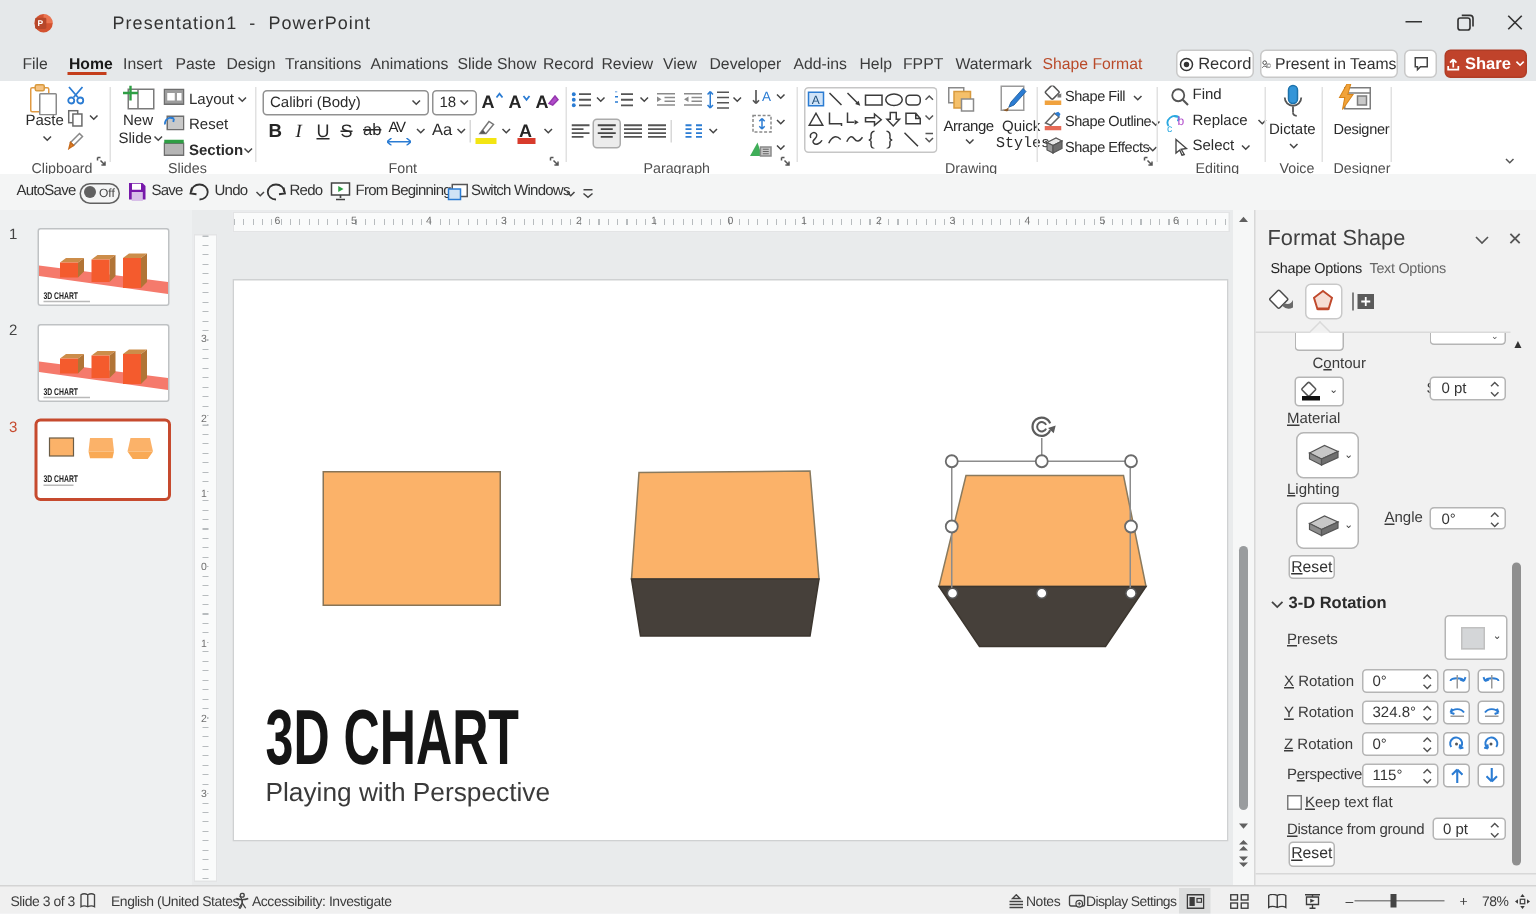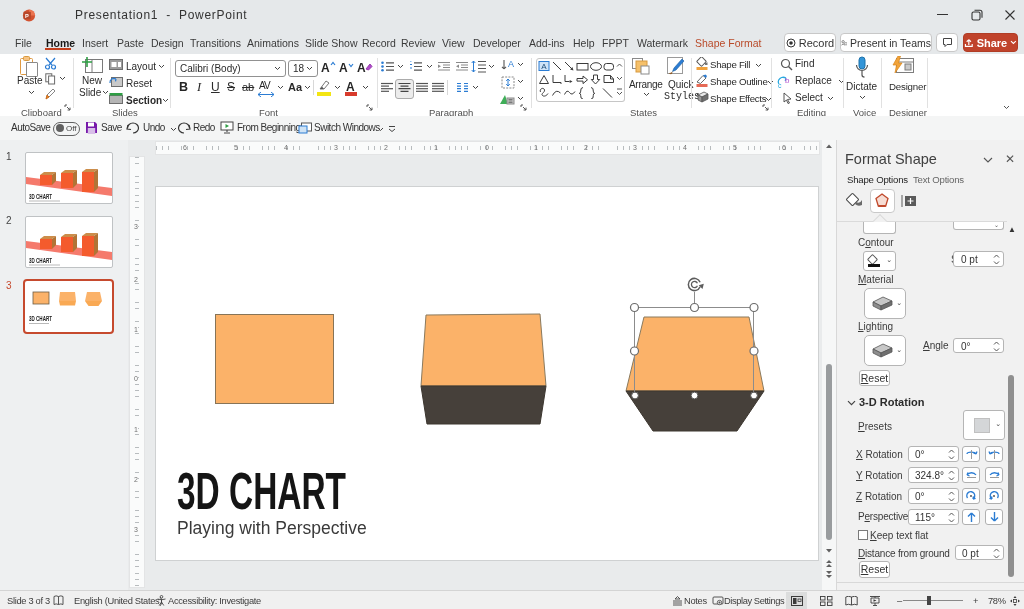--- a/index.html
+++ b/index.html
@@ -210,21 +210,21 @@
     <div class="rtext" style="left:211px;top:26px;font-size:12px;color:#2b2b2b;font-weight:normal;"><u>U</u></div>
     <div class="rtext" style="left:227px;top:26px;font-size:12px;color:#2b2b2b;font-weight:normal;"><s>S</s></div>
     <div class="rtext" style="left:242px;top:27px;font-size:11px;color:#2b2b2b;font-weight:normal;"><s>ab</s></div>
     <div class="rtext" style="left:259px;top:26px;font-size:10px;color:#252525;font-weight:normal;letter-spacing:-1px;">AV</div>
     <svg class="abs" style="left:258px;top:38px;" width="16" height="5" viewBox="0 0 16 5">
           <path d="M0 2.5 h16 M3 0 L0 2.5 L3 5 M13 0 L16 2.5 L13 5" stroke="#2b7cd3" fill="none" stroke-width="1"></path>
         </svg>
     <svg class="abs" style="left:277px;top:31px;" width="7" height="5" viewBox="0 0 7 5">
           <path d="M1 1 L3.5 3.5 L6 1" stroke="#444" fill="none" stroke-width="1"></path>
         </svg>
-    <div class="rtext" style="left:288px;top:27px;font-size:11px;color:#2b2b2b;font-weight:bold;">Aa</div>
+    <div class="rtext" style="left:288px;top:27px;font-size:11px;color:#2b2b2b;font-weight:normal;">Aa</div>
     <svg class="abs" style="left:304px;top:31px;" width="7" height="5" viewBox="0 0 7 5">
           <path d="M1 1 L3.5 3.5 L6 1" stroke="#444" fill="none" stroke-width="1"></path>
         </svg>
     <div class="abs" style="left:313px;top:26px;width:1px;height:15px;background:#d8d8d8;"></div>
     <svg class="abs" style="left:318px;top:25px;" width="13" height="12" viewBox="0 0 13 12">
           <path d="M2 10 L8 2 L11 4 L6 10 Z" fill="#fff" stroke="#777"></path>
           <path d="M2 10 l4 0 -2 -2.5 Z" fill="#555"></path>
         </svg>
     <div class="abs" style="left:317px;top:38px;width:14px;height:3.5px;background:#f3e512;"></div>
     <svg class="abs" style="left:334px;top:31px;" width="7" height="5" viewBox="0 0 7 5">
@@ -444,21 +444,21 @@
         </svg>
     <div class="rtext" style="left:889px;top:27px;font-size:9.7px;color:#2b2b2b;font-weight:normal;letter-spacing:-0.2px;">Designer</div>
     <svg class="abs" style="left:1003px;top:51px;" width="7" height="5" viewBox="0 0 7 5">
           <path d="M1 1 L3.5 3.5 L6 1" stroke="#555" fill="none" stroke-width="1"></path>
         </svg>
     </div>
     <div class="glabel" style="left:21px;">Clipboard</div>
     <div class="glabel" style="left:112px;">Slides</div>
     <div class="glabel" style="left:259px;">Font</div>
     <div class="glabel" style="left:429px;">Paragraph</div>
-    <div class="glabel" style="left:630px;">States</div>
+    <div class="glabel" style="left:630px;">Drawing</div>
     <div class="glabel" style="left:797px;">Editing</div>
     <div class="glabel" style="left:853px;">Voice</div>
     <div class="glabel" style="left:889px;">Designer</div>
     <div class="rdiv" style="left:73px;"></div>
     <div class="rdiv" style="left:170px;"></div>
     <div class="rdiv" style="left:377px;"></div>
     <div class="rdiv" style="left:531px;"></div>
     <div class="rdiv" style="left:691px;"></div>
     <div class="rdiv" style="left:771px;"></div>
     <div class="rdiv" style="left:843px;"></div>
@@ -670,21 +670,21 @@
       <rect x="5" y="2" width="11" height="10" fill="#5a5a5a"></rect>
       <path d="M10.5 4 v6 M7.5 7 h6" stroke="#fff" stroke-width="1.2"></path>
     </svg>
     <div class="abs" style="left:0px;top:81px;width:170px;height:1px;background:#dadada;"></div>
       <div class="abs" style="left:38px;top:76px;width:9px;height:9px;background:#f1f1f1;border-left:1px solid #dadada;border-top:1px solid #dadada;transform:rotate(45deg);"></div>
 
     <div class="inputbox" style="left:26px;top:82px;width:31px;height:11px;border-bottom:1px solid #b5b5b5;border-top:none;border-radius:0 0 3px 3px;"></div>
     <div class="inputbox" style="left:116px;top:82px;width:49px;height:7px;border-top:none;border-radius:0 0 3px 3px;">
         <span class="spin">⌄</span>
       </div>
-    <div class="rp" style="left:21px;top:97px;font-size:10px;">C<u>o</u>ntour</div>
+    <div class="rp" style="left:38px;top:97px;font-size:10px;">C<u>o</u>ntour</div>
     <div class="inputbox" style="left:26px;top:111px;width:31px;height:18px;">
       <svg width="18" height="14" style="position:absolute;left:2px;top:2px;" viewBox="0 0 18 14">
         <rect x="3" y="2" width="7" height="7" rx="1" transform="rotate(-45 6.5 5.5)" fill="#fff" stroke="#555"></rect>
         <rect x="2" y="10" width="12" height="3" fill="#111"></rect>
       </svg>
       <span style="position:absolute;right:3px;top:4px;font-size:7px;color:#444;">⌄</span>
     </div>
     <div class="rp" style="left:86px;top:114px;font-size:10px;margin-left:28px;">S<u>i</u>ze</div>
     <div class="inputbox" style="left:116px;top:111px;width:49px;height:14px;">
         <span style="position:absolute;left:7px;top:2px;">0 pt</span>

